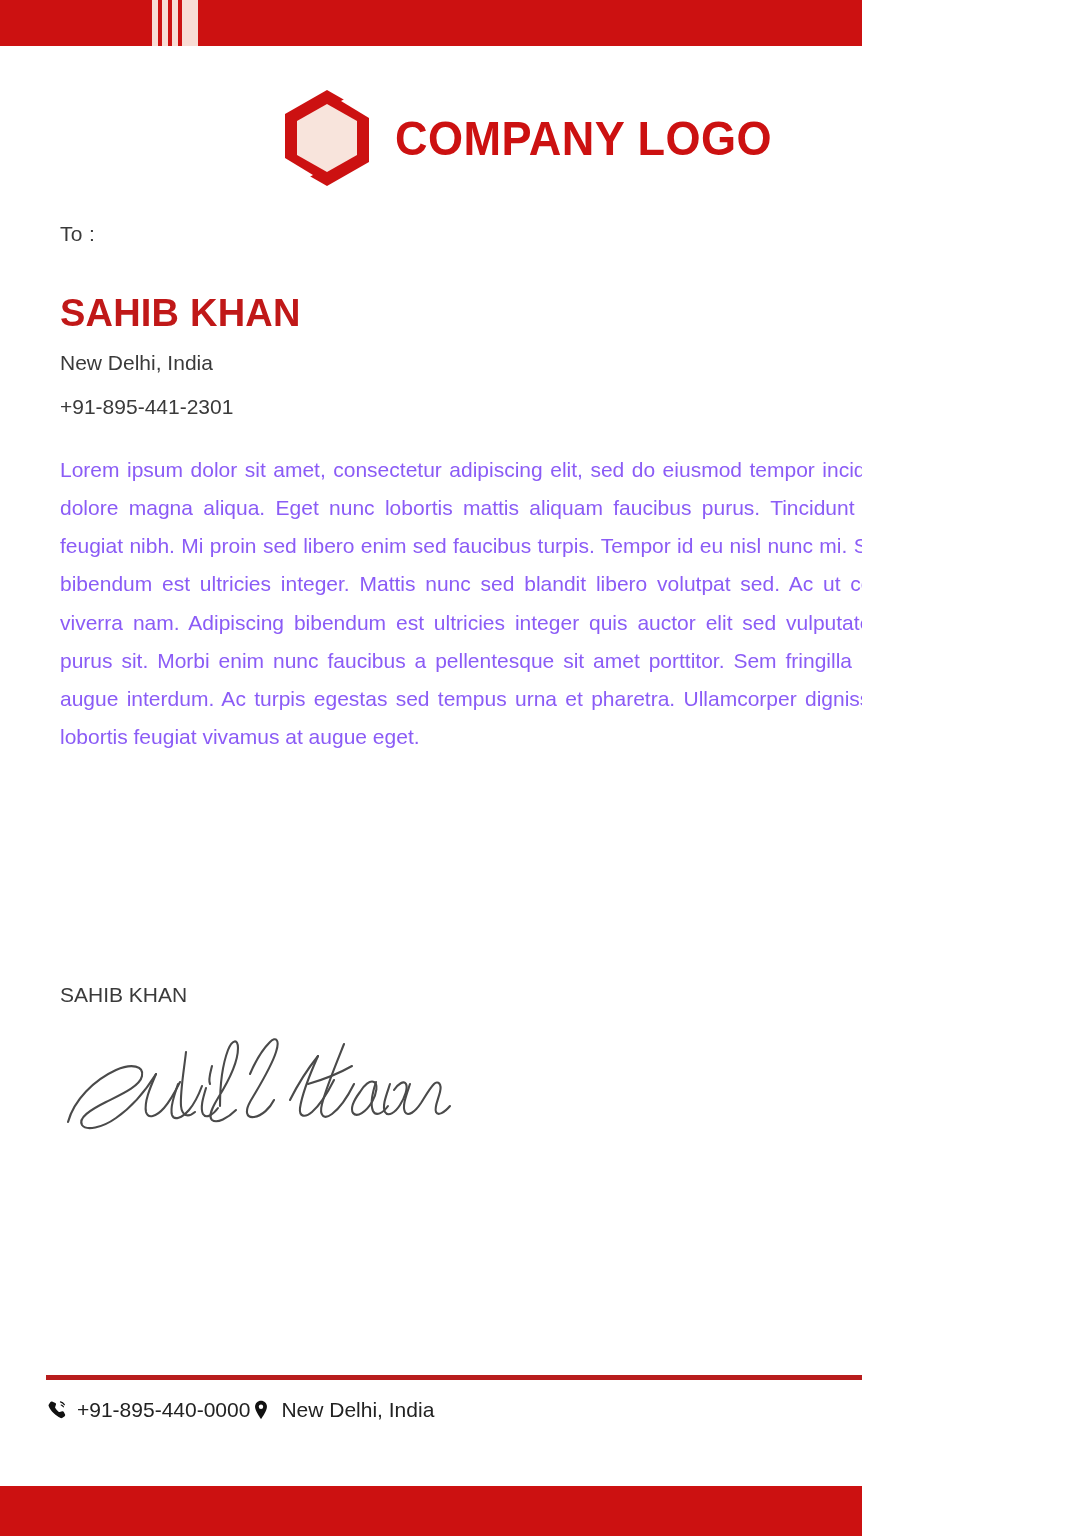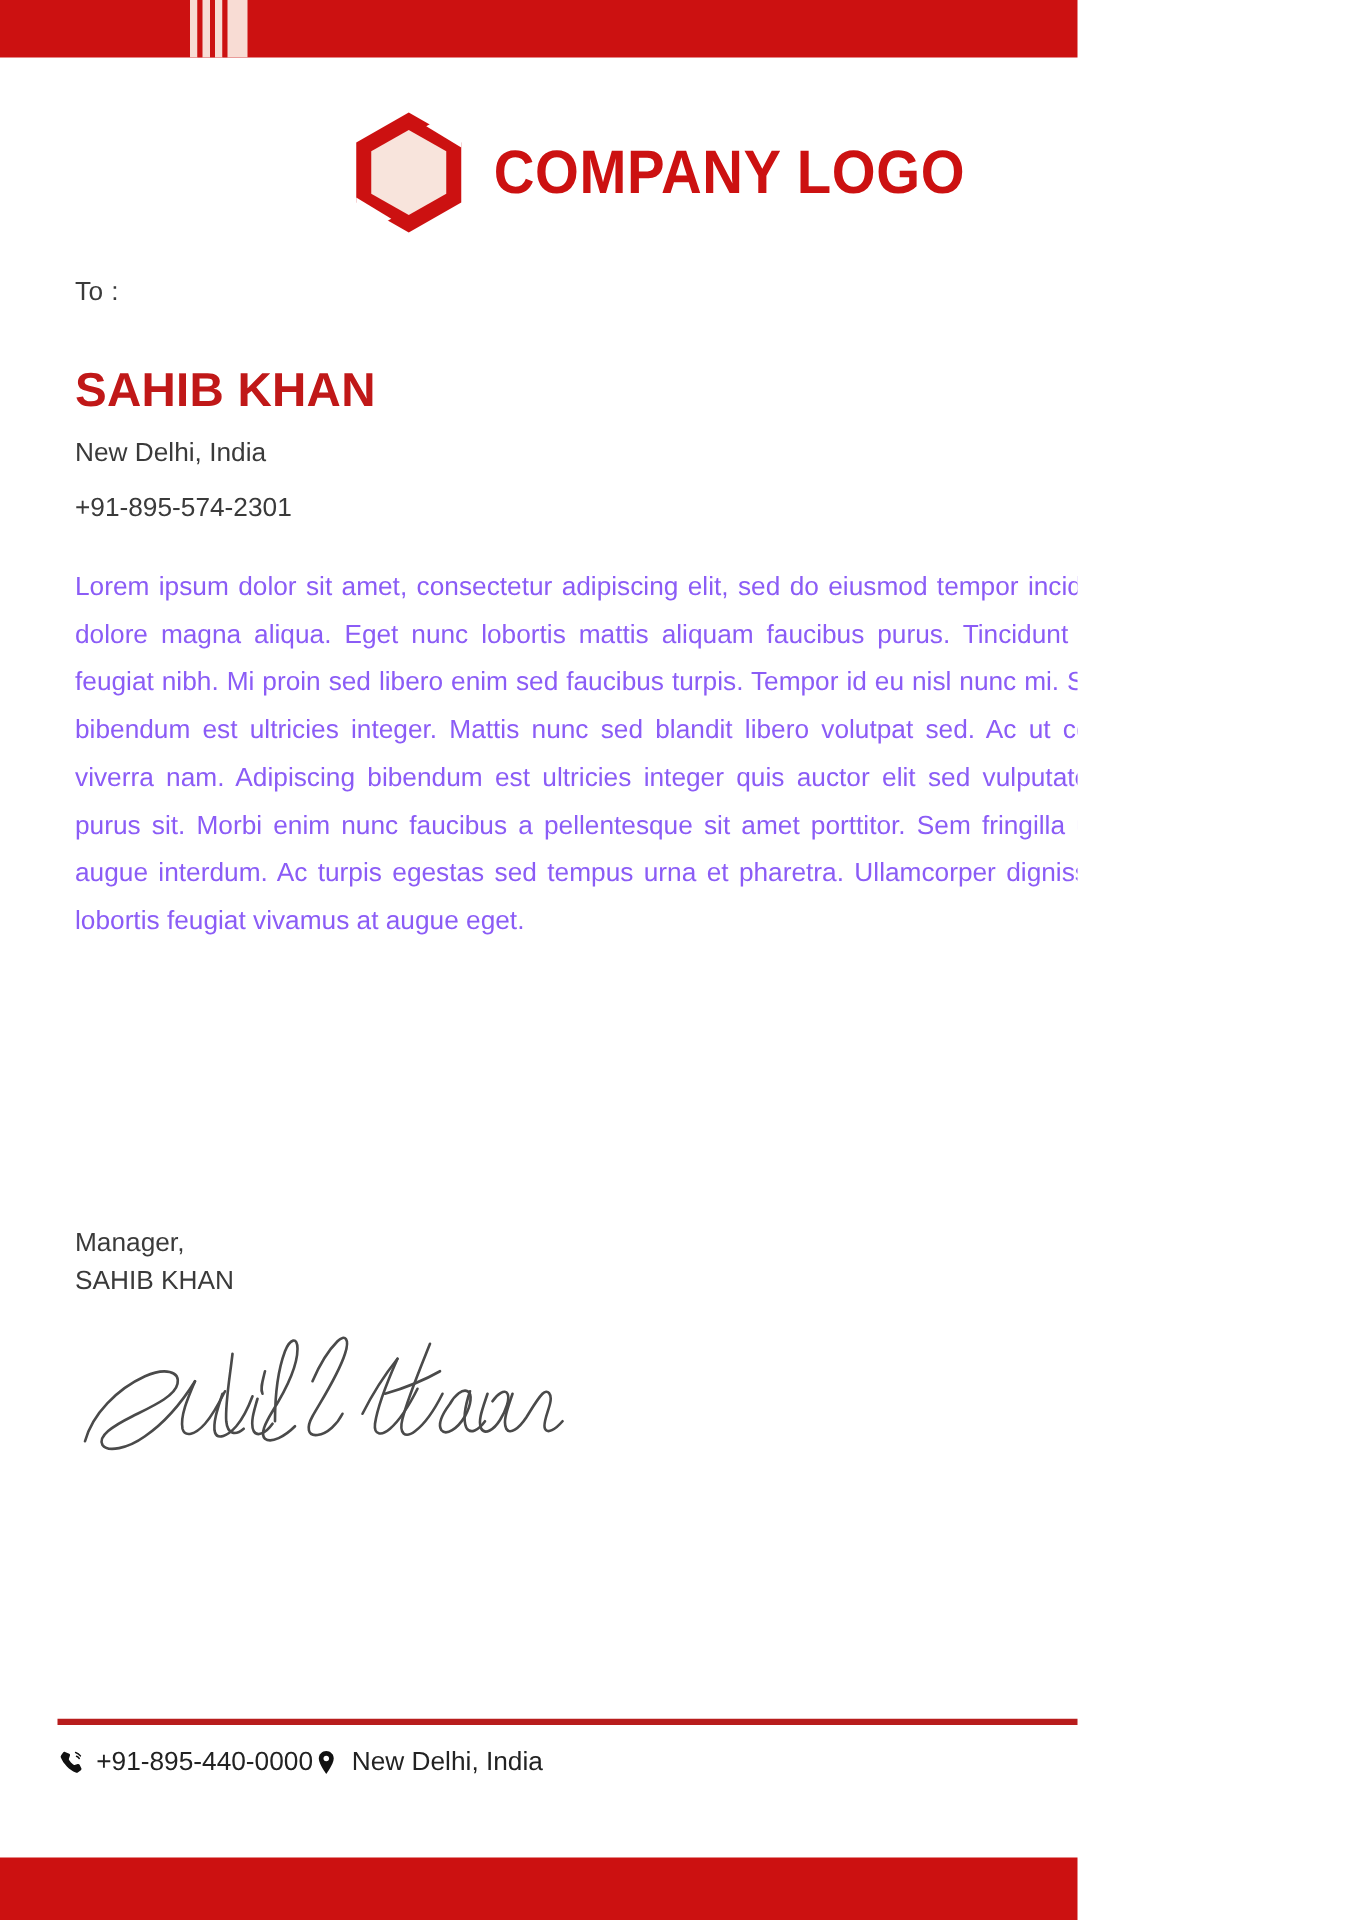--- a/index.html
+++ b/index.html
@@ -210,28 +210,27 @@
     <div class="logo-text">COMPANY LOGO</div>
   </div>
 
   <div class="content">
     <div class="to-label">To :</div>
 
     <div class="recipient-block">
       <div class="recipient-name">SAHIB KHAN</div>
       <div class="letter-date">October 27, 2023</div>
       <div class="recipient-line">New Delhi, India</div>
-      <div class="recipient-line">+91-895-574-2301</div>
+      <div class="recipient-line">+91-895-441-2301</div>
     </div>
 
     <div class="body-text">Lorem ipsum dolor sit amet, consectetur adipiscing elit, sed do eiusmod tempor incididunt ut labore et dolore magna aliqua. Eget nunc lobortis mattis aliquam faucibus purus. Tincidunt praesent semper feugiat nibh. Mi proin sed libero enim sed faucibus turpis. Tempor id eu nisl nunc mi. Suscipit adipiscing bibendum est ultricies integer. Mattis nunc sed blandit libero volutpat sed. Ac ut consequat semper viverra nam. Adipiscing bibendum est ultricies integer quis auctor elit sed vulputate. Elit ut aliquam purus sit. Morbi enim nunc faucibus a pellentesque sit amet porttitor. Sem fringilla ut morbi tincidunt augue interdum. Ac turpis egestas sed tempus urna et pharetra. Ullamcorper dignissim cras tincidunt lobortis feugiat vivamus at augue eget.</div>
   </div>
 
   <div class="sign-block">
-    <div class="sign-role">Manager,</div>
     <div class="sign-name">SAHIB KHAN</div>
     <svg class="signature-img" viewBox="0 0 400 115">
       <g fill="none" stroke="#4a4a4a" stroke-width="2.1" stroke-linecap="round" stroke-linejoin="round">
         <path d="M8,100 C14,78 34,58 56,48 C72,41 84,44 82,54 C80,64 62,72 46,80 C30,88 18,96 22,103 C26,109 42,106 56,96 C72,85 86,68 96,52"></path>
         <path d="M96,52 C90,66 84,80 86,90 C88,97 96,95 104,86 C111,78 116,68 120,60"></path>
         <path d="M118,62 C114,74 110,86 112,93 C114,99 122,96 129,88 C135,81 139,72 142,64"></path>
         <path d="M126,30 C124,48 120,70 121,84 C122,94 128,96 135,90"></path>
         <path d="M146,66 C143,76 140,86 143,92 C146,97 153,93 158,86"></path>
         <path d="M152,44 C150,52 148,58 150,62"></path>
         <path d="M160,84 C160,66 162,44 168,28 C172,18 178,16 178,26 C178,40 168,60 158,76 C152,86 148,94 152,98 C157,102 168,96 176,88"></path>

